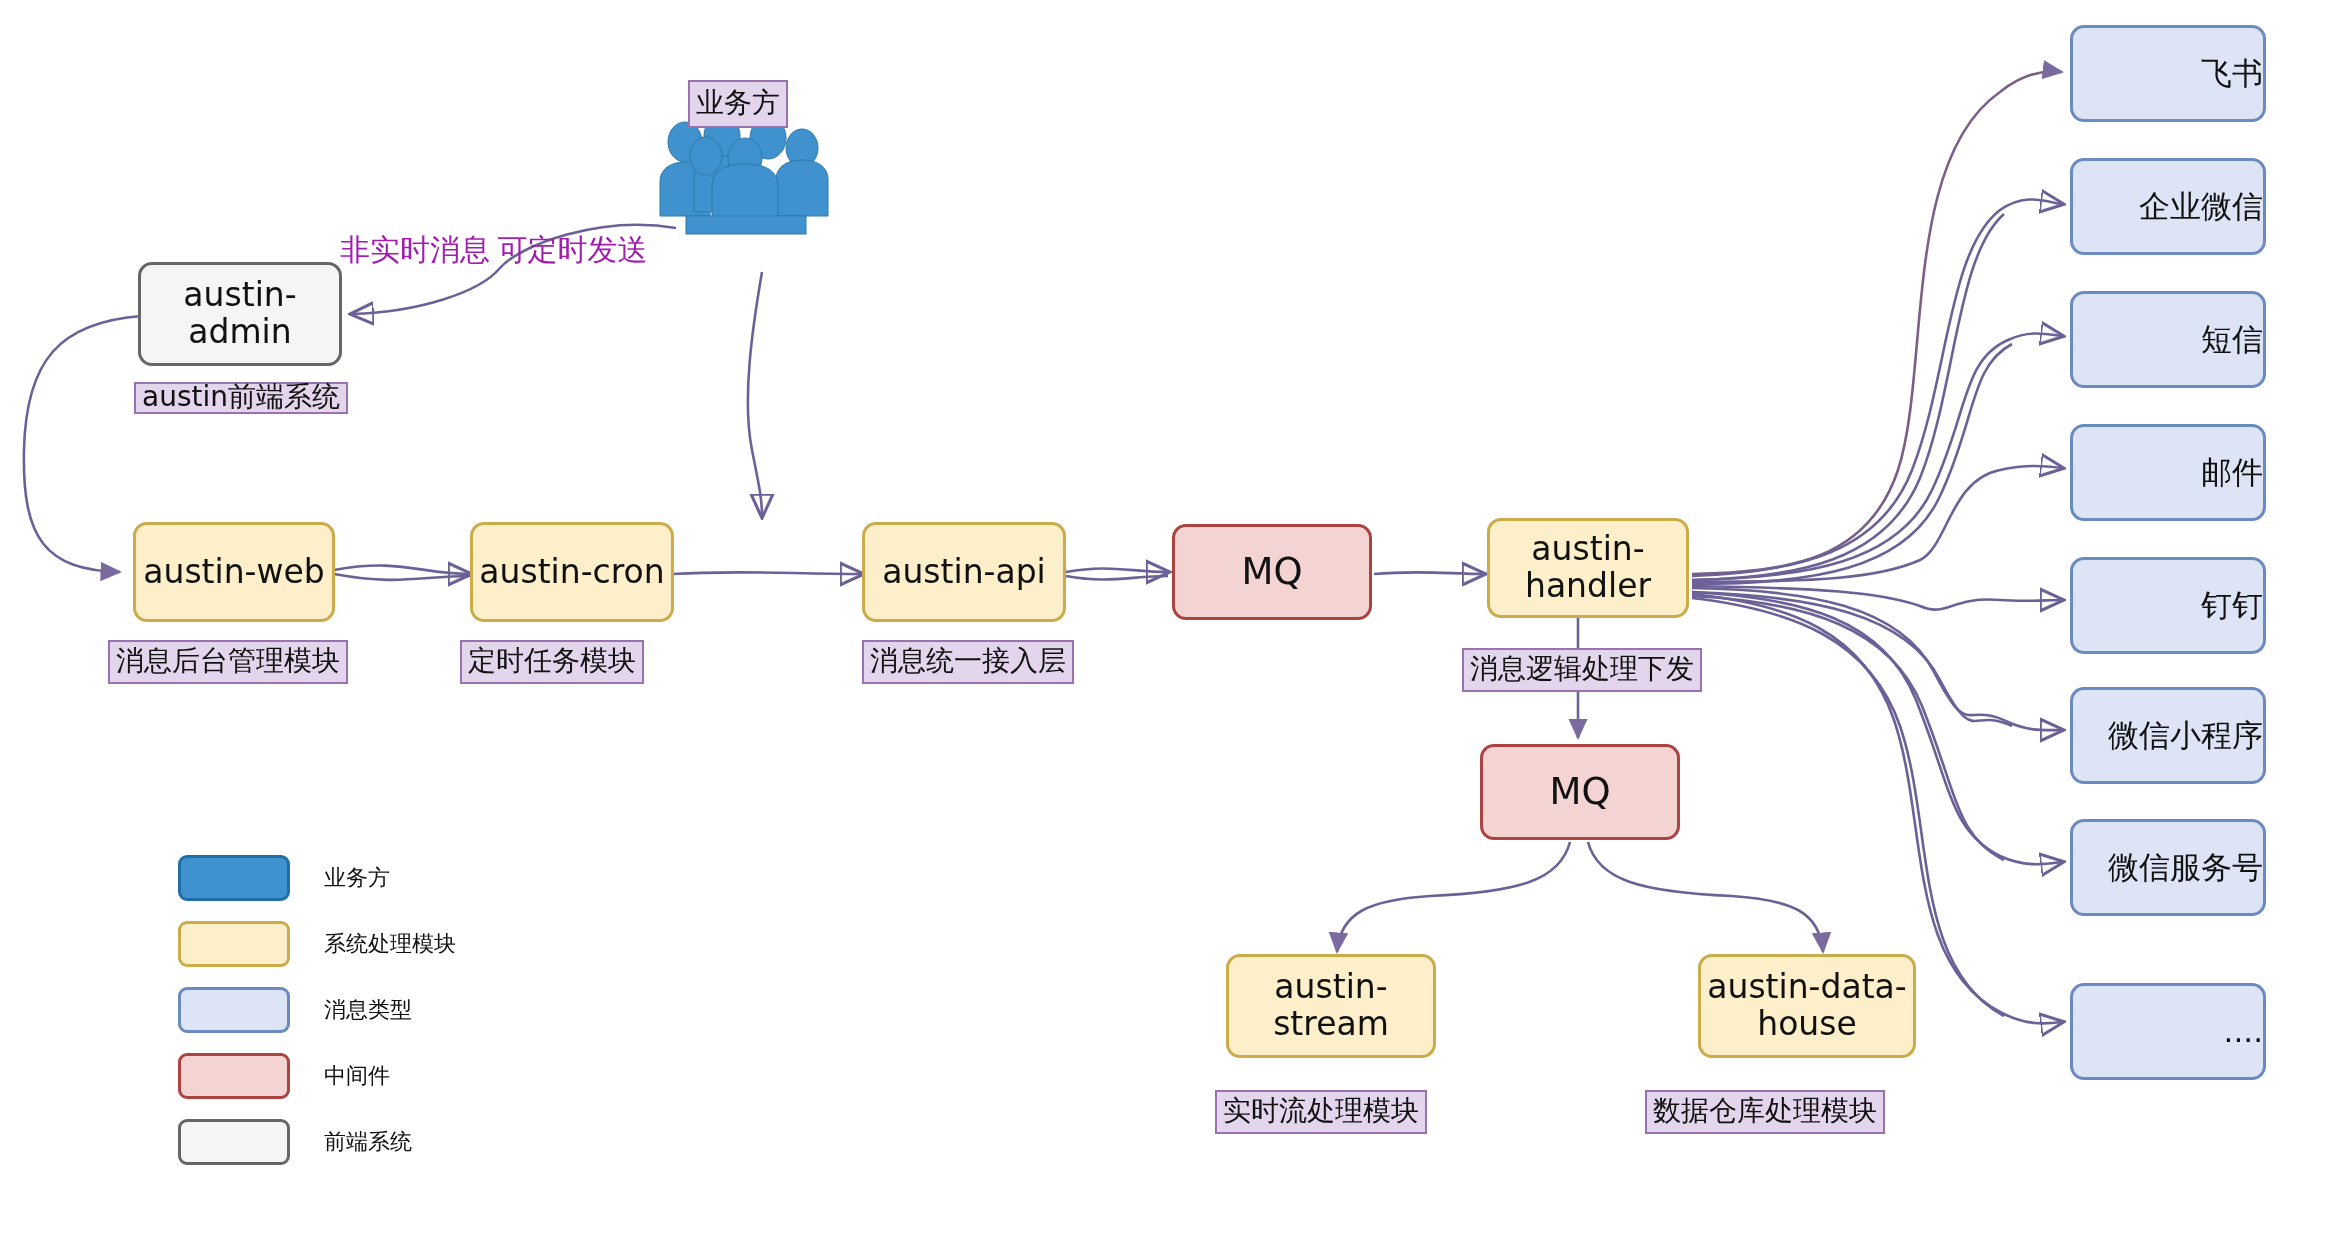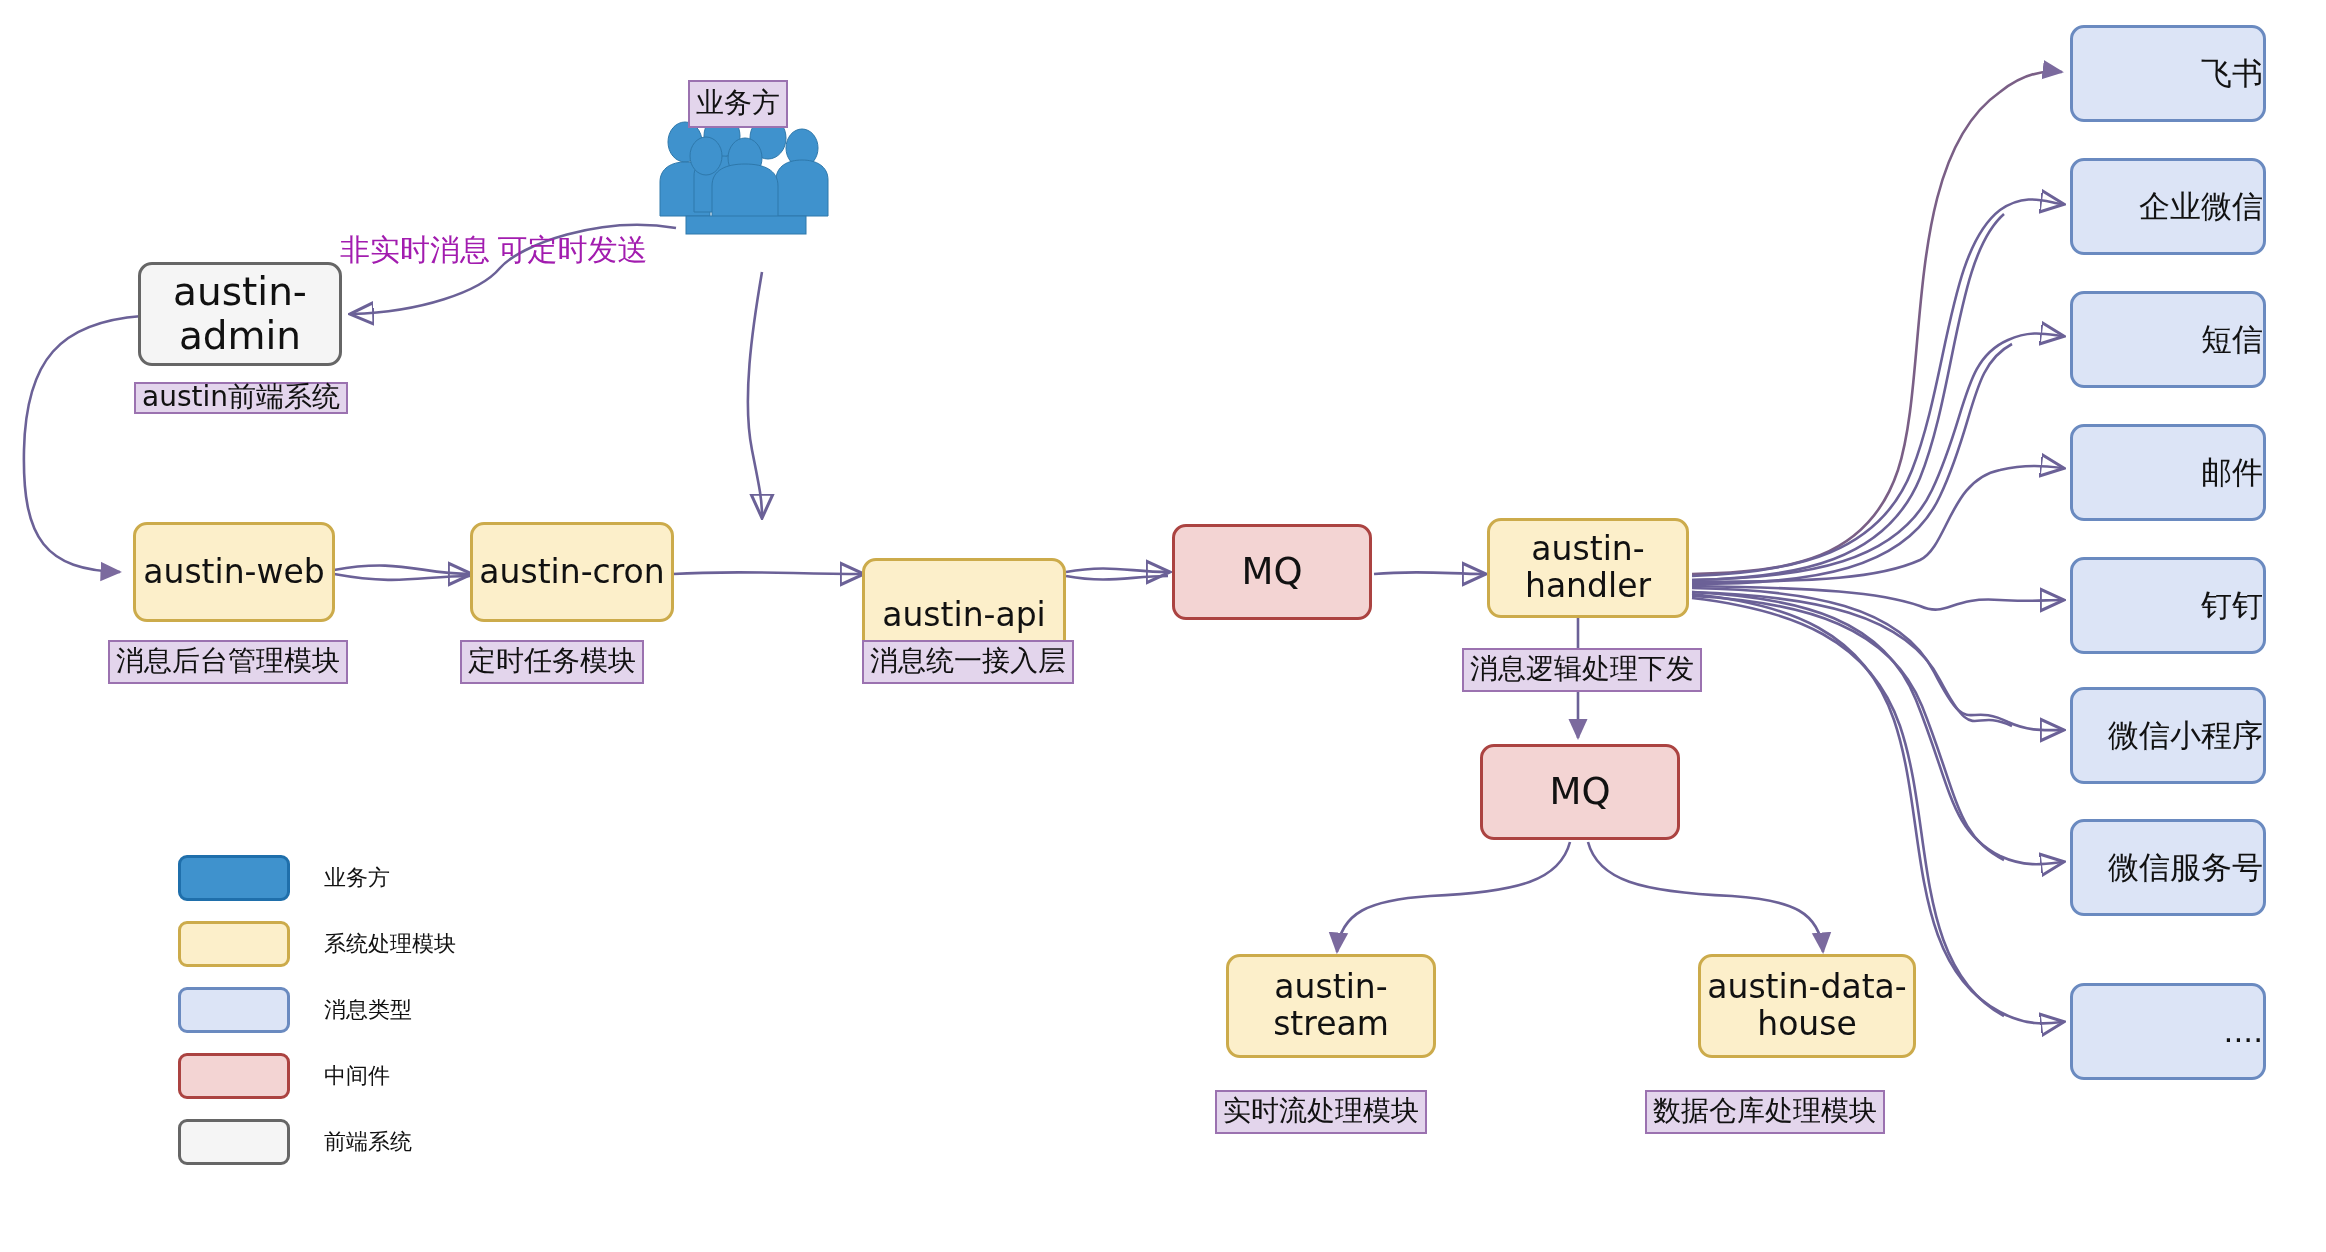--- a/index.html
+++ b/index.html
@@ -45,21 +45,21 @@
     background: #fcefca;
     border-color: #ccab4b;
     color: #111111;
     font-family: "DejaVu Sans", sans-serif;
     font-size: 33px;
   }
   .n-front {
     background: #f5f5f5;
     border-color: #666666;
     color: #111111;
-    font-size: 39px;
+    font-size: 33px;
   }
   .n-mq {
     background: #f3d4d3;
     border-color: #ab4341;
     color: #111111;
     font-size: 37px;
     font-weight: 500;
   }
   .n-channel {
     background: #dce4f6;
@@ -235,21 +235,21 @@
     <span>消息后台管理模块</span>
   </div>
 
   <div class="node n-module" style="left:470px; top:522px; width:204px; height:100px;">
     <span class="node-label">austin-cron</span>
   </div>
   <div class="annot" style="left:460px; top:640px; height:44px;">
     <span>定时任务模块</span>
   </div>
 
-  <div class="node n-module" style="left:862px; top:522px; width:204px; height:114px;margin-top:36px;">
+  <div class="node n-module" style="left:862px; top:522px; width:204px; height:100px;">
     <span class="node-label">austin-api</span>
   </div>
   <div class="annot" style="left:862px; top:640px; height:44px;">
     <span>消息统一接入层</span>
   </div>
 
   <div class="node n-mq" style="left:1172px; top:524px; width:200px; height:96px;">
     <span class="node-label">MQ</span>
   </div>
 

